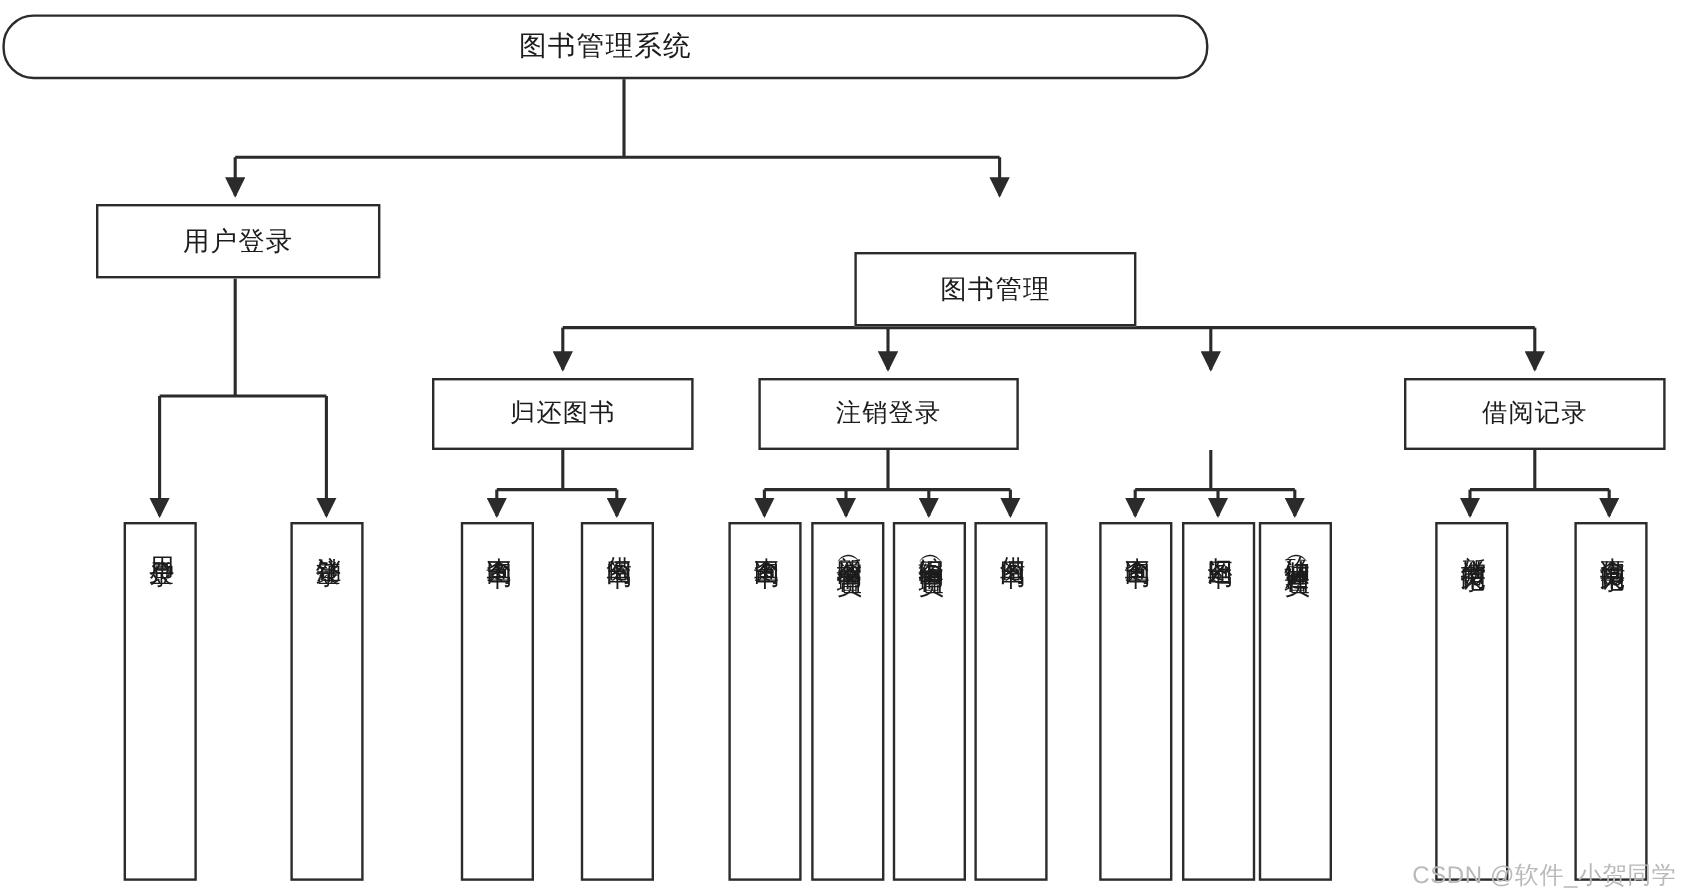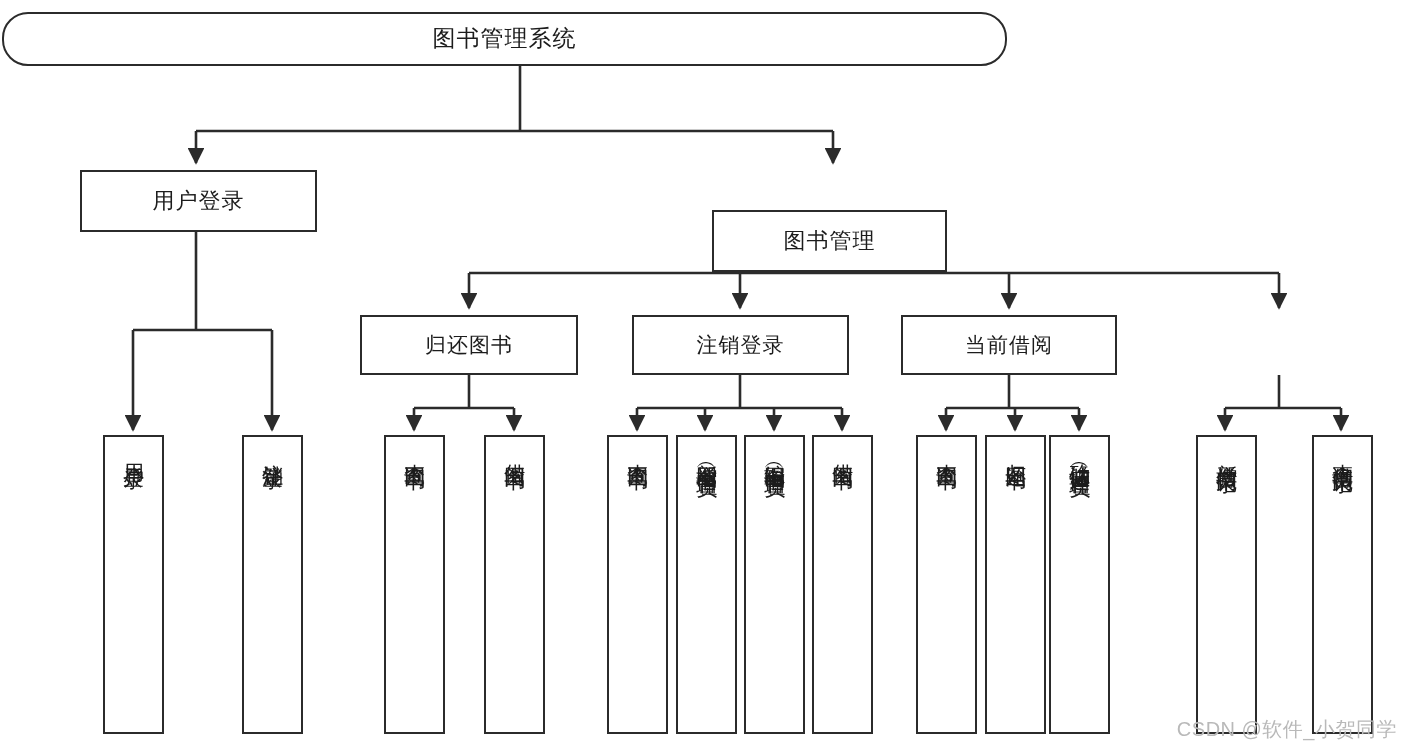--- a/index.html
+++ b/index.html
@@ -135,24 +135,24 @@
   </div>
 
   <div class="node level-2" style="left:360px; top:315px; width:218px; height:60px;">
     <span class="hlabel">归还图书</span>
   </div>
 
   <div class="node level-2" style="left:632px; top:315px; width:217px; height:60px;">
     <span class="hlabel">注销登录</span>
   </div>
 
-  <div class="node level-2" style="left:901px; top:315px; width:216px; height:60px;">
-    <span class="hlabel">当前借阅</span>
-  </div>
-
+
+  <div class="node level-2" style="left:1170px; top:315px; width:218px; height:60px;">
+    <span class="hlabel">借阅记录</span>
+  </div>
 
   <div class="node leaf" style="left:103px; top:435px; width:61px; height:299px;">
     <span class="vlabel">用户登录</span>
   </div>
 
   <div class="node leaf" style="left:242px; top:435px; width:61px; height:299px;">
     <span class="vlabel">注销登录</span>
   </div>
 
   <div class="node leaf" style="left:384px; top:435px; width:61px; height:299px;">

